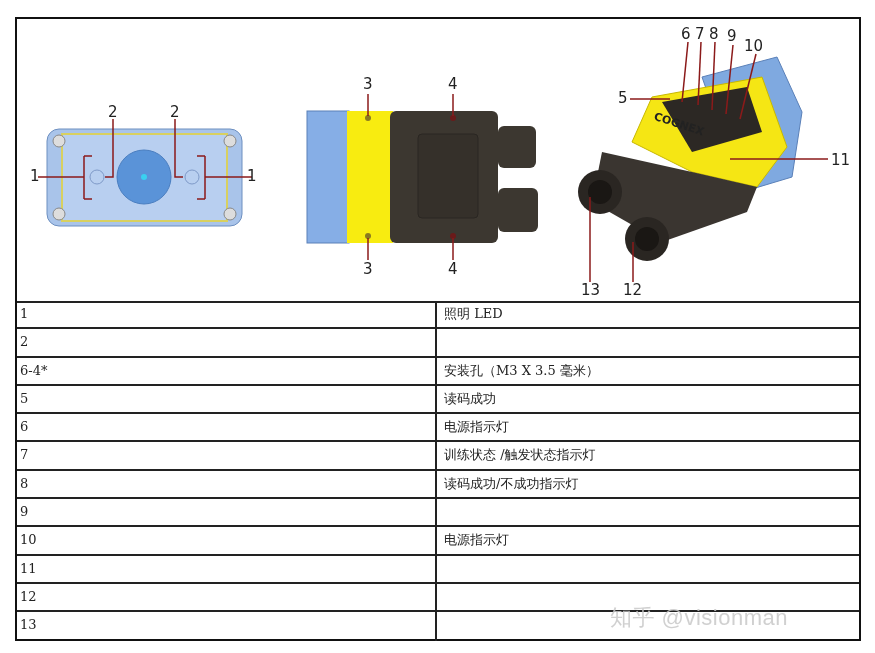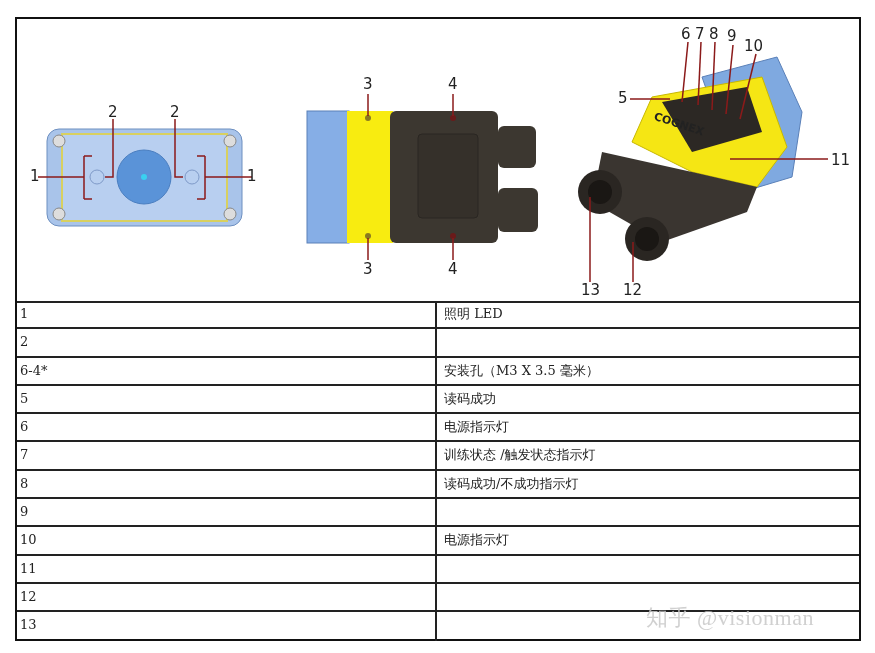--- a/index.html
+++ b/index.html
@@ -5,21 +5,21 @@
   html,body{margin:0;padding:0;background:#fff;}
   body{width:875px;height:653px;position:relative;overflow:hidden;font-family:"DejaVu Serif","Liberation Serif",serif;}
   .frame{position:absolute;left:15px;top:17px;width:846px;height:624px;border:2px solid #111;box-sizing:border-box;}
   .figure{position:absolute;left:0;top:0;width:842px;height:282px;border-bottom:2px solid #222;background:#fff;}
   .tbl{position:absolute;left:0;top:282px;width:842px;}
   .row{display:flex;height:28.3px;border-bottom:2px solid #222;box-sizing:border-box;}
   .row:last-child{border-bottom:none;}
   .c1{width:420px;border-right:2px solid #222;box-sizing:border-box;padding-left:3px;font-size:13px;color:#222;line-height:26px;}
   .c2{flex:1;padding-left:7px;font-size:13px;color:#222;line-height:26px;}
   .callout{position:absolute;font-family:"DejaVu Sans","Liberation Sans",sans-serif;font-size:15px;color:#222;}
-  .wm{position:absolute;left:646px;top:603px;font-family:Liberation Serif, serif;font-size:22px;color:rgba(200,200,200,0.85);letter-spacing:0.5px;}
+  .wm{position:absolute;left:610px;top:603px;font-family:Liberation Sans, sans-serif;font-size:22px;color:rgba(200,200,200,0.85);letter-spacing:0.5px;}
   svg{position:absolute;left:0;top:0;}
 </style>
 </head>
 <body>
 
 <div class="frame">
   <div class="figure">
     <svg width="842" height="282">
 
       <g transform="translate(-15,-17)">

